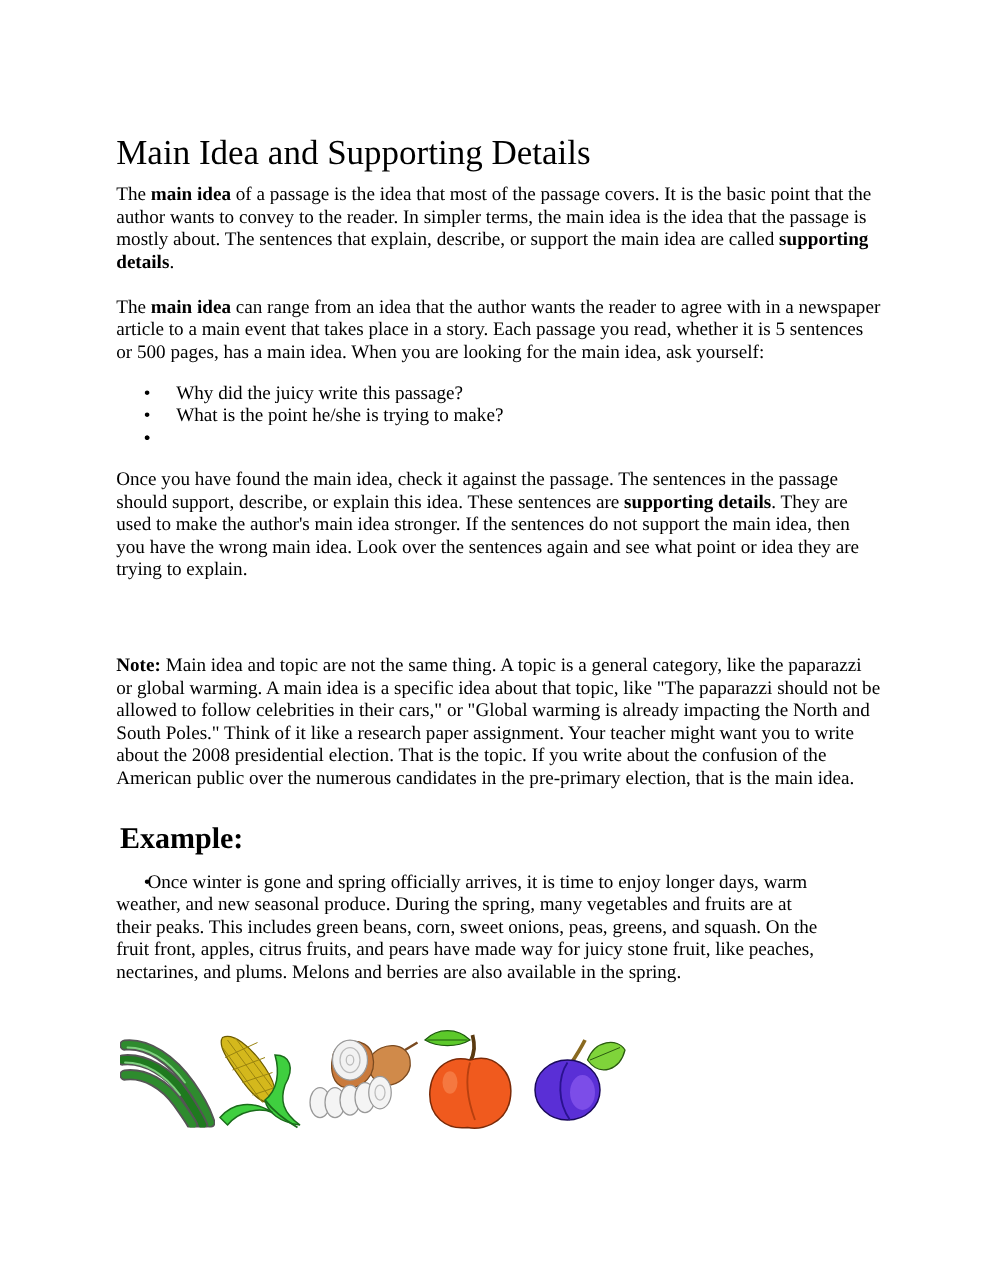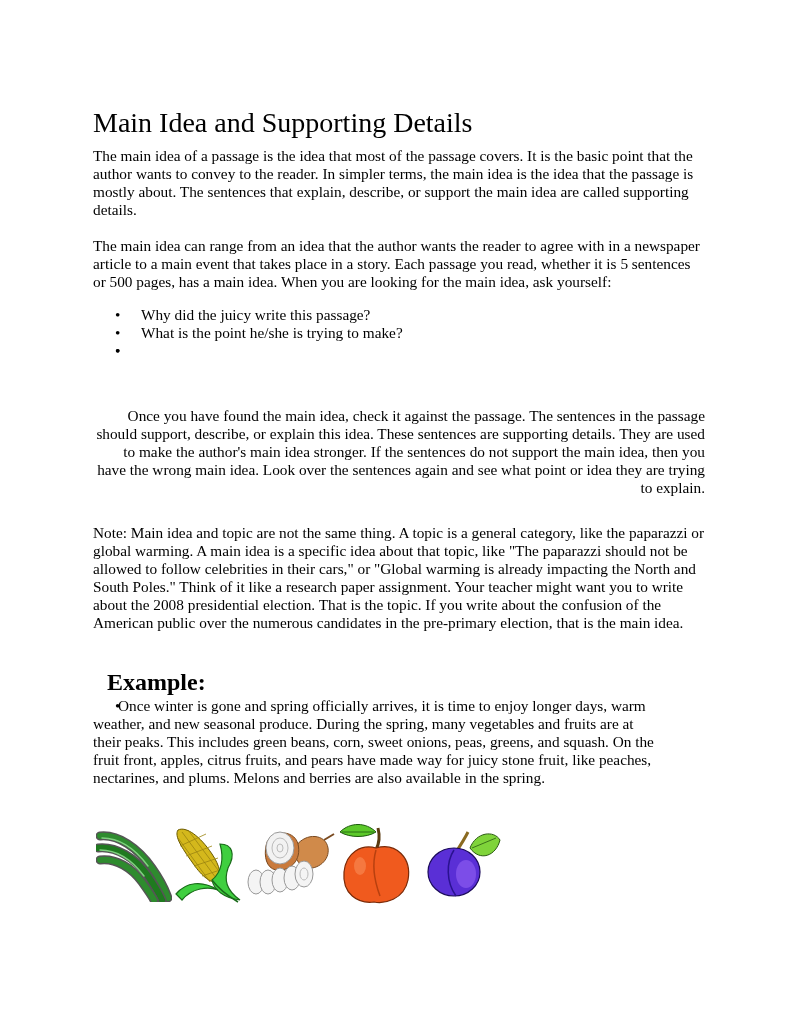--- a/index.html
+++ b/index.html
@@ -28,37 +28,37 @@
       margin: 0;
       font-size: 28px;
       font-weight: normal;
       line-height: 38px;
       white-space: nowrap;
     }
     h2 {
       position: absolute;
       left: 0;
       top: 653px;
-      margin: 14px;
+      margin: 3px;
       font-size: 24px;
       font-weight: bold;
       line-height: 30px;
     }
     p {
       position: absolute;
       left: 0;
       margin: 0;
       font-size: 15.3px;
       line-height: 18px;
       width: 612px;
     }
-    b { font-weight: normal; }
+    b { font-weight: bold; }
     #p1 { top: 147px; }
     #p2 { top: 237px; }
-    #p3 { top: 407px; text-align: right; }
+    #p3 { top: 375px; }
     #p4 { top: 484px; margin-top: 40px; }
     ul.questions {
       position: absolute;
       left: 0;
       top: 306px;
       margin: 0;
       padding: 0;
       list-style: none;
       font-size: 15.3px;
       line-height: 18px;

